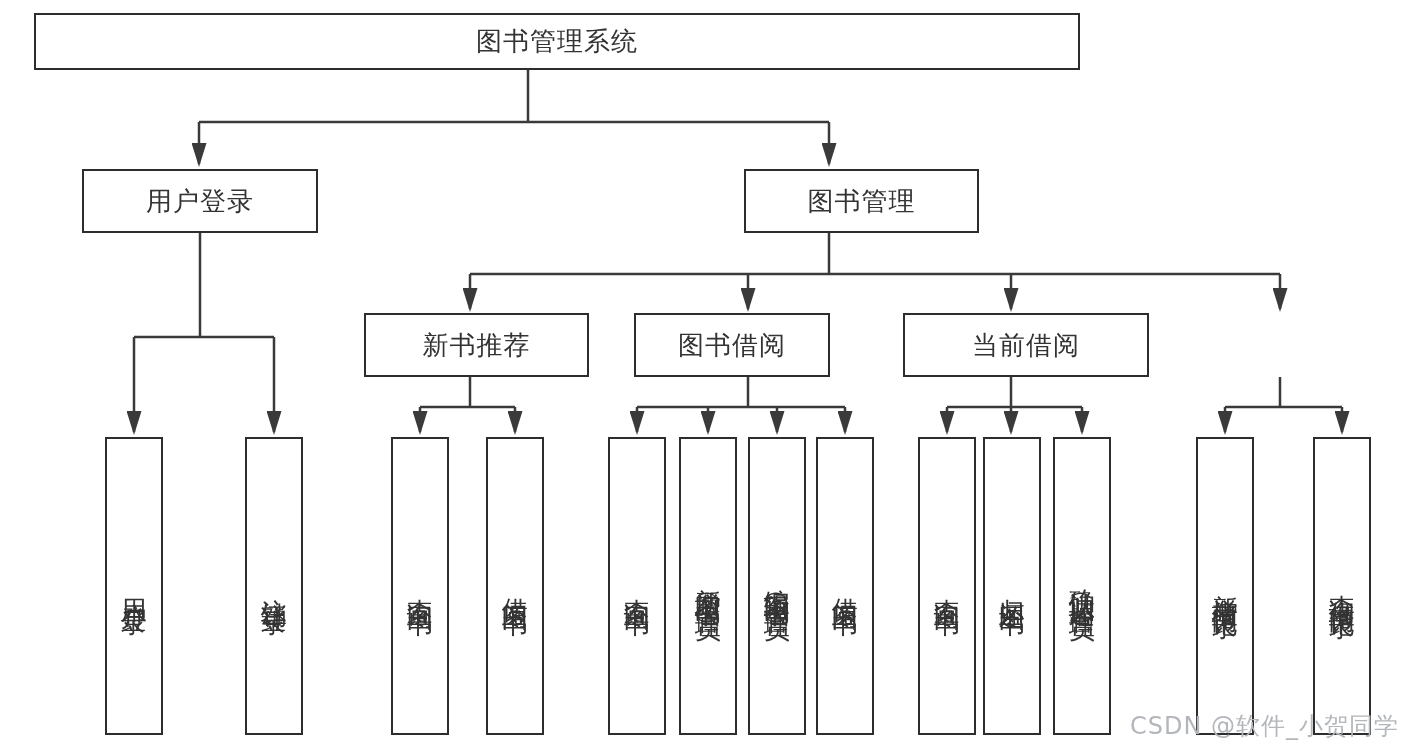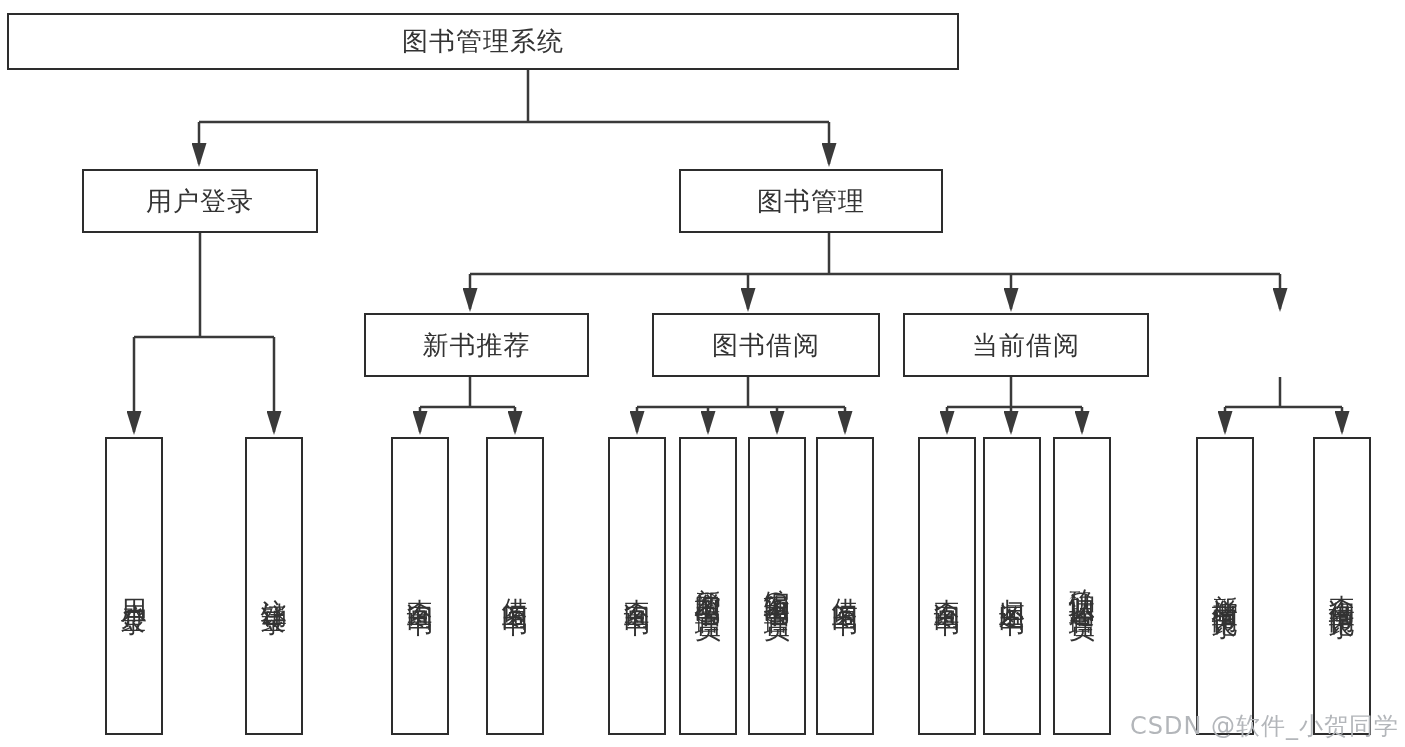--- a/index.html
+++ b/index.html
@@ -84,27 +84,27 @@
       <path d="M947,407 V432" marker-end="url(#arrow)"></path>
       <path d="M1011,407 V432" marker-end="url(#arrow)"></path>
       <path d="M1082,407 V432" marker-end="url(#arrow)"></path>
 
       <path d="M1280,377 V407 M1225,407 H1342"></path>
       <path d="M1225,407 V432" marker-end="url(#arrow)"></path>
       <path d="M1342,407 V432" marker-end="url(#arrow)"></path>
     </g>
   </svg>
 
-  <div class="node" style="left:7px;top:13px;width:952px;height:57px">图书管理系统</div>
+  <div class="node" style="left:34px;top:13px;width:1046px;height:57px">图书管理系统</div>
 
   <div class="node" style="left:82px;top:169px;width:236px;height:64px">用户登录</div>
-  <div class="node" style="left:679px;top:169px;width:264px;height:64px">图书管理</div>
+  <div class="node" style="left:744px;top:169px;width:235px;height:64px">图书管理</div>
 
   <div class="node mid" style="left:364px;width:225px">新书推荐</div>
-  <div class="node mid" style="left:652px;width:228px">图书借阅</div>
+  <div class="node mid" style="left:634px;width:196px">图书借阅</div>
   <div class="node mid" style="left:903px;width:246px">当前借阅</div>
 
   <div class="node v leaf" style="left:105px">用户登录</div>
   <div class="node v leaf" style="left:245px">注销登录</div>
 
   <div class="node v leaf" style="left:391px">查询图书</div>
   <div class="node v leaf" style="left:486px">借阅图书</div>
 
   <div class="node v leaf" style="left:608px">查询图书</div>
   <div class="node v leaf" style="left:679px">新增图书（管理员）</div>

